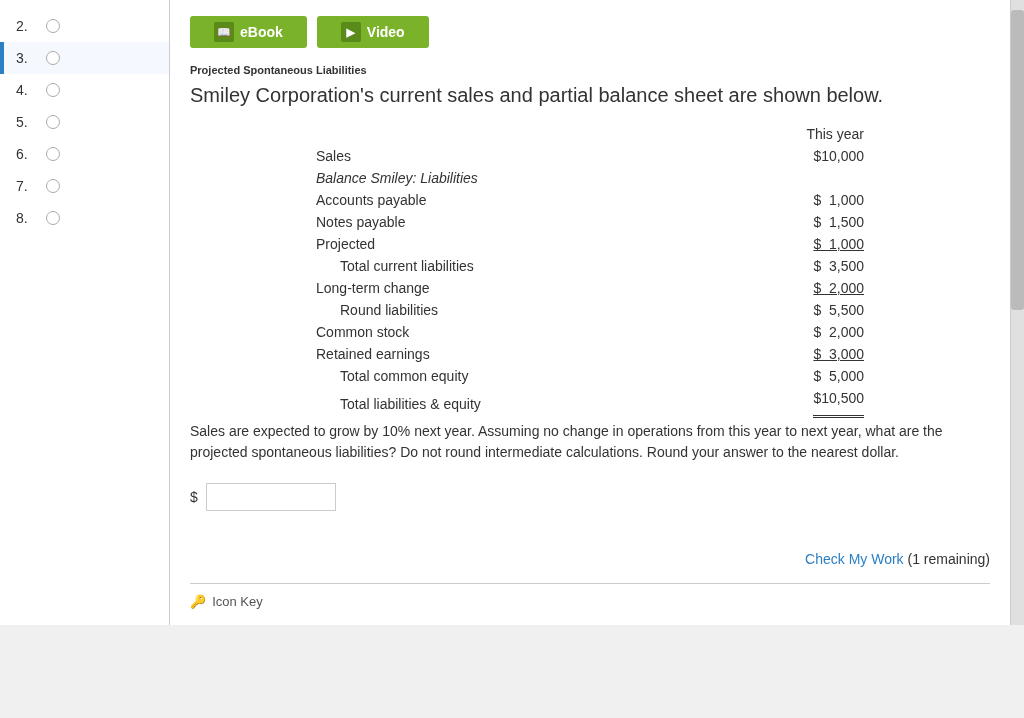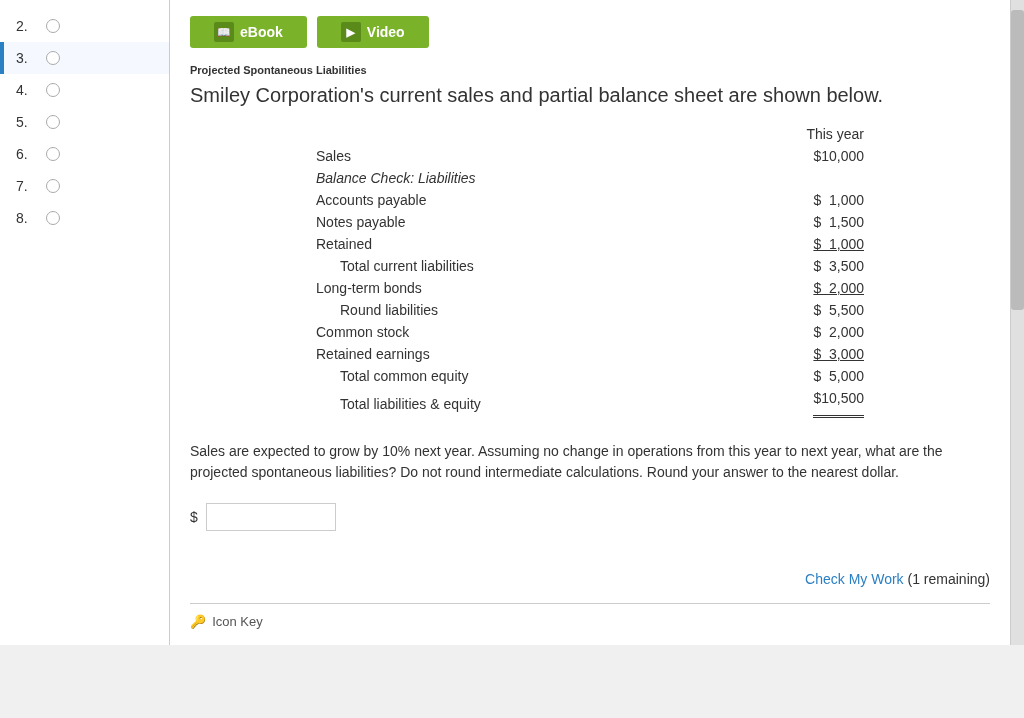--- a/index.html
+++ b/index.html
@@ -257,46 +257,46 @@
         </tr>
       </thead>
       <tbody>
 
         <tr>
           <td class="col-label">Sales</td>
           <td class="col-value">$10,000</td>
         </tr>
 
         <tr>
-          <td class="col-label italic-label">Balance Check: Liabilities</td>
+          <td class="col-label italic-label">Balance Smiley: Liabilities</td>
           <td class="col-value"></td>
         </tr>
 
         <tr>
           <td class="col-label">Accounts payable</td>
           <td class="col-value">$&nbsp; 1,000</td>
         </tr>
 
         <tr>
           <td class="col-label">Notes payable</td>
           <td class="col-value">$&nbsp; 1,500</td>
         </tr>
 
         <tr>
-          <td class="col-label">Retained</td>
+          <td class="col-label">Projected</td>
           <td class="col-value underline-val">$&nbsp; 1,000</td>
         </tr>
 
         <tr>
           <td class="col-label indent-1">Total current liabilities</td>
           <td class="col-value">$&nbsp; 3,500</td>
         </tr>
 
         <tr>
-          <td class="col-label">Long-term bonds</td>
+          <td class="col-label">Long-term change</td>
           <td class="col-value underline-val">$&nbsp; 2,000</td>
         </tr>
 
         <tr>
           <td class="col-label indent-1">Round liabilities</td>
           <td class="col-value">$&nbsp; 5,500</td>
         </tr>
 
         <tr>
           <td class="col-label">Common stock</td>
@@ -316,21 +316,21 @@
         <tr>
           <td class="col-label indent-1">Total liabilities &amp; equity</td>
           <td class="col-value">
             <span style="border-bottom: 3px double #333; display:inline-block; padding-bottom:9px;">$10,500</span>
           </td>
         </tr>
       </tbody>
     </table>
   </div>
 
-  <div style="margin-top: 20px; font-size: 14px; color: #333; line-height: 1.5;">Sales are expected to grow by 10% next year. Assuming no change in operations from this year to next year, what are the projected spontaneous liabilities? Do not round intermediate calculations. Round your answer to the nearest dollar.</div>
+  <div style="font-size: 14px; color: #333; line-height: 1.5;">Sales are expected to grow by 10% next year. Assuming no change in operations from this year to next year, what are the projected spontaneous liabilities? Do not round intermediate calculations. Round your answer to the nearest dollar.</div>
 
   <div class="answer-area">
     <span class="dollar-sign">$</span>
     <input class="answer-input" type="text" style="">
   </div>
 
   <div class="check-work-row">
     <a class="check-my-work-link">Check My Work</a>
     <span>(1 remaining)</span>
   </div>

